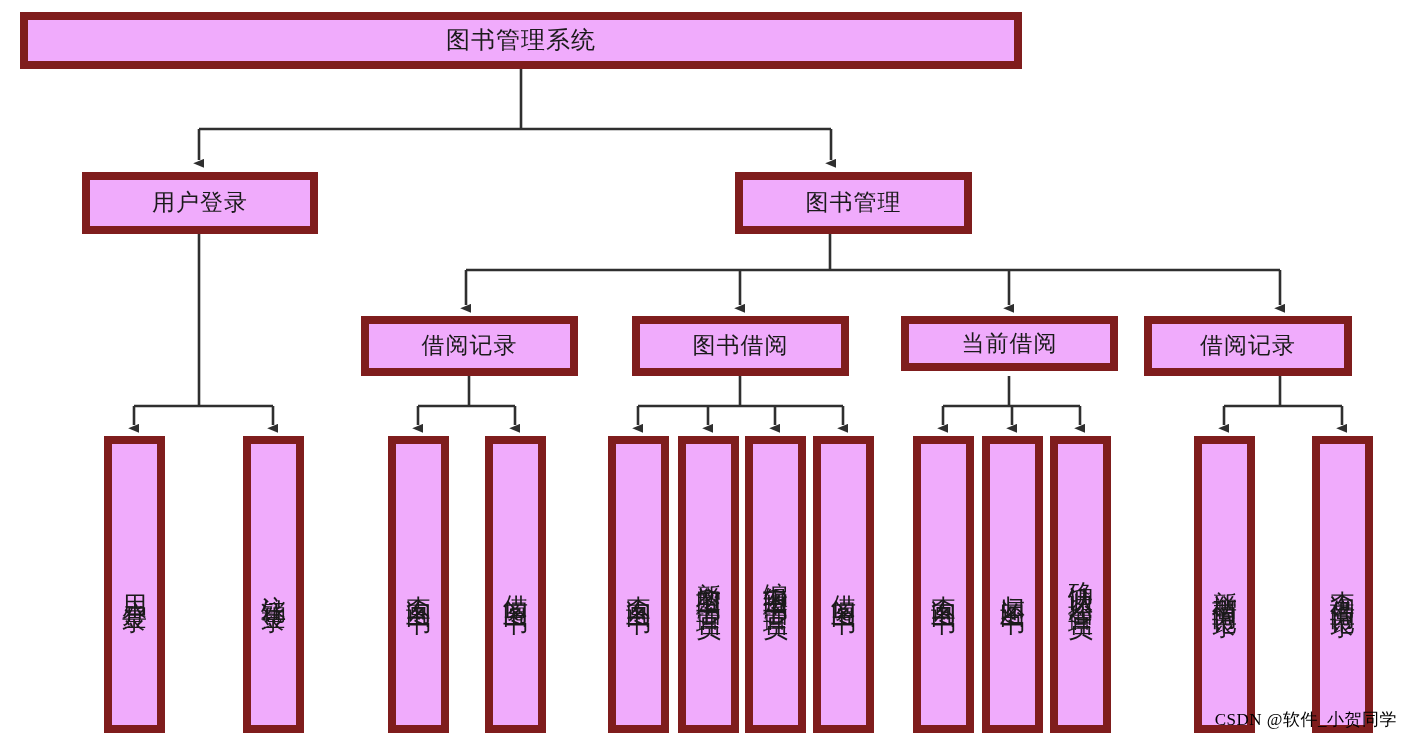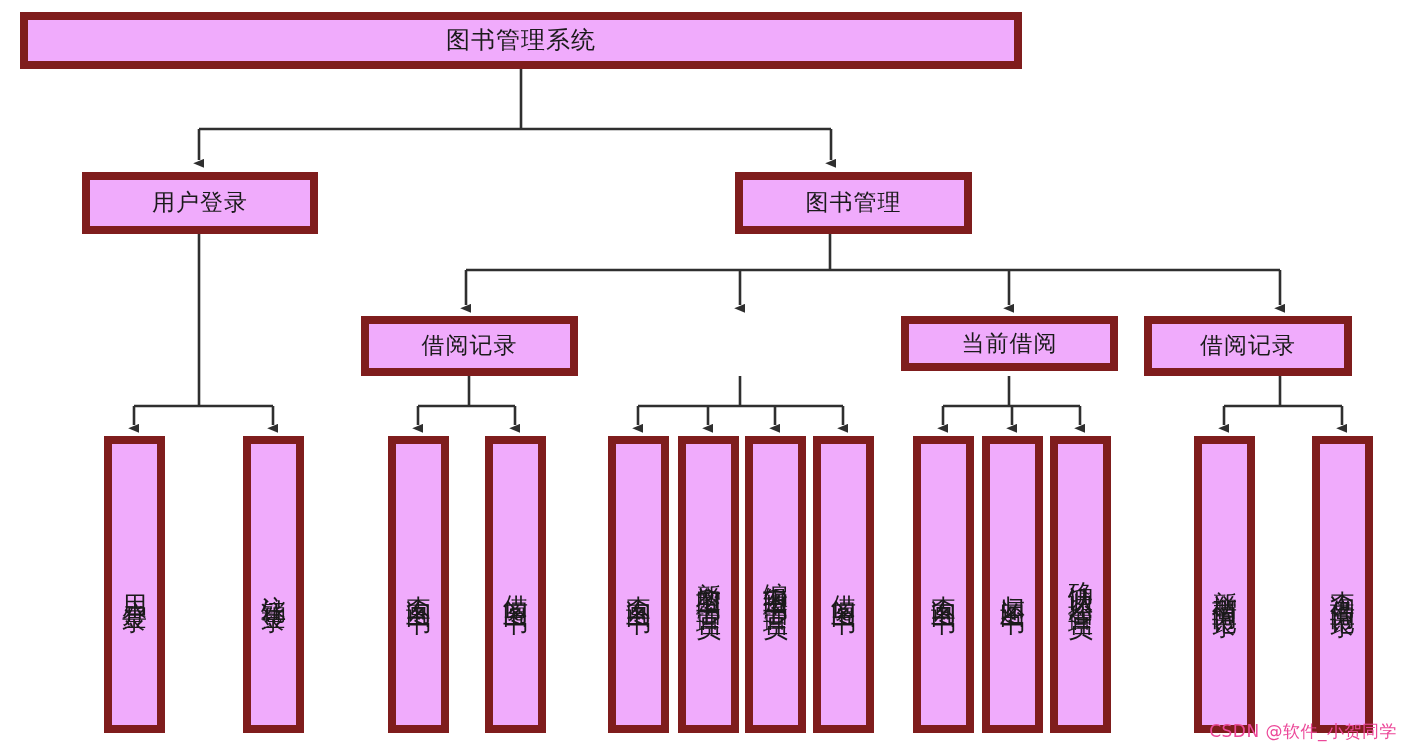--- a/index.html
+++ b/index.html
@@ -62,25 +62,26 @@
     text-orientation: upright;
     font-size: 25px;
     line-height: 1.0;
     letter-spacing: 5px;
     white-space: nowrap;
     max-height: 286px;
   }
   .watermark {
     position: absolute;
     right: 8px;
-    bottom: 4px;
+    bottom: 16px;
     font-size: 17px;
-    color: #ec4899;
+    color: #000000;
     letter-spacing: 0.5px;
     white-space: nowrap;
+    font-family: Liberation Serif, serif;
   }
 </style>
 </head>
 <body>
 
 <div id="diagram">
 
   <svg id="edges" viewBox="0 0 1405 747" xmlns="http://www.w3.org/2000/svg">
     <defs>
       <marker id="arw" markerWidth="9" markerHeight="11" refX="1.2" refY="5.2" orient="auto" markerUnits="userSpaceOnUse">
@@ -138,20 +139,23 @@
   <div class="node h" style="left:82px;top:172px;width:236px;height:62px;">
     <span class="lbl">用户登录</span>
   </div>
   <div class="node h" style="left:711px;top:172px;width:237px;height:62px;margin-left:24px;">
     <span class="lbl">图书管理</span>
   </div>
 
   <div class="node h" style="left:361px;top:316px;width:217px;height:60px;">
     <span class="lbl">借阅记录</span>
   </div>
+  <div class="node h" style="left:632px;top:316px;width:217px;height:60px;">
+    <span class="lbl">图书借阅</span>
+  </div>
   <div class="node h" style="left:901px;top:316px;width:217px;height:55px;">
     <span class="lbl">当前借阅</span>
   </div>
   <div class="node h" style="left:1144px;top:316px;width:208px;height:60px;">
     <span class="lbl">借阅记录</span>
   </div>
 
   <div class="node v" style="left:104px;top:436px;width:61px;height:297px;">
     <span class="lbl">用户登录</span>
   </div>

